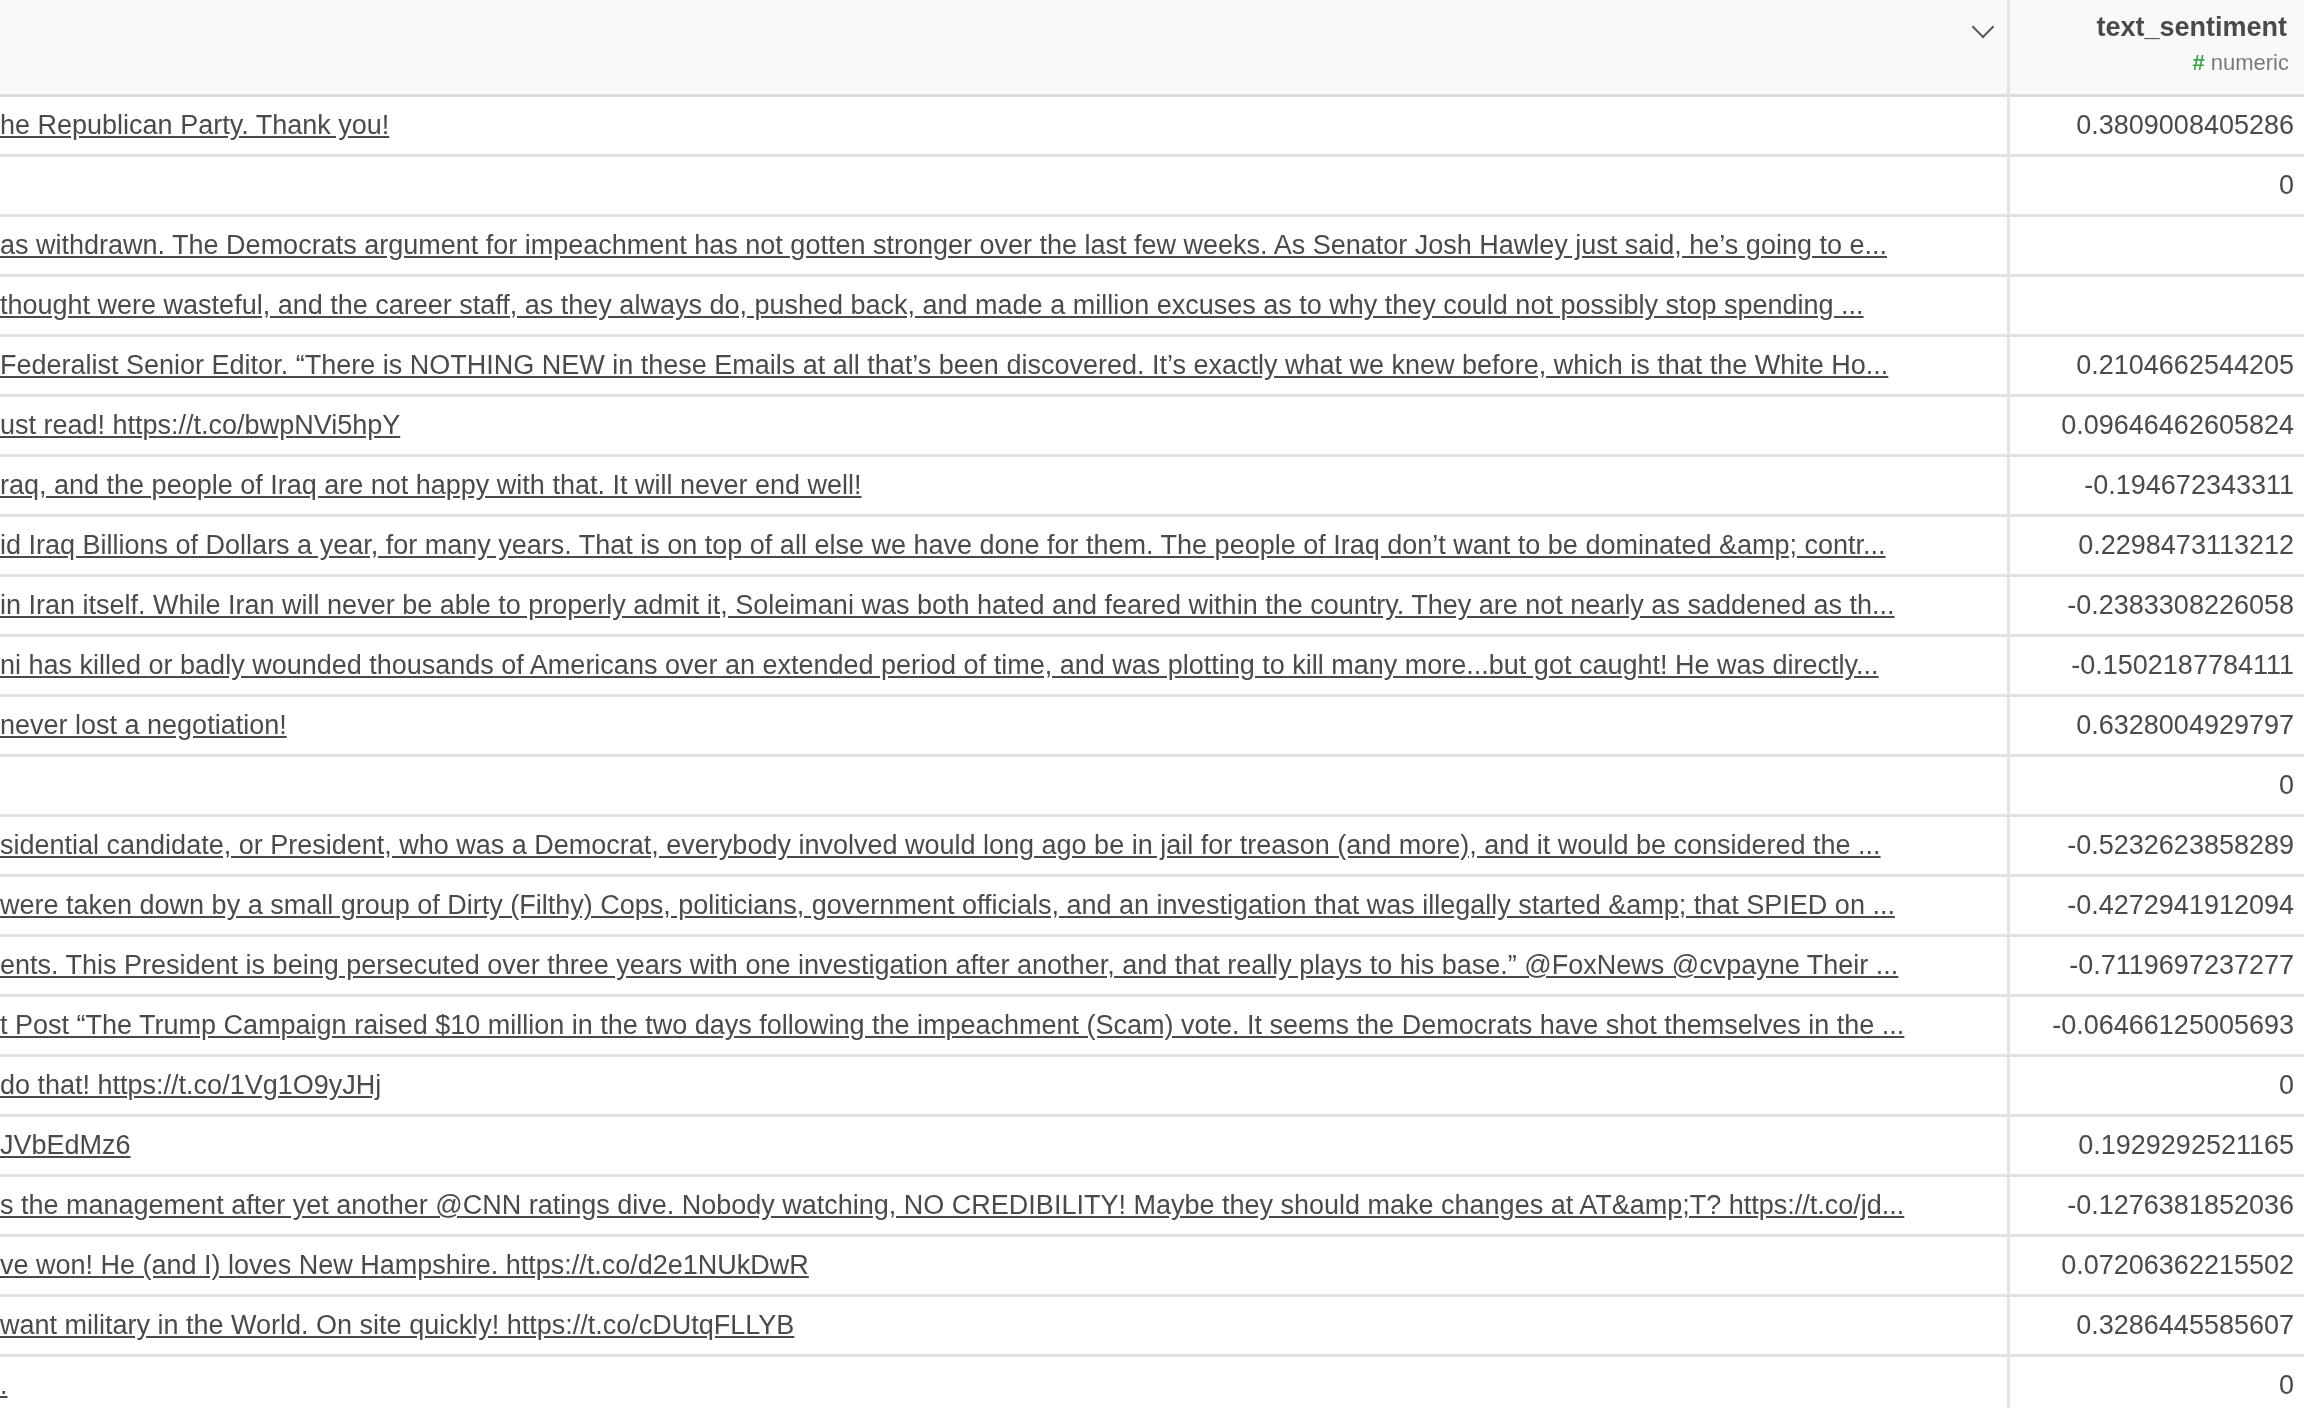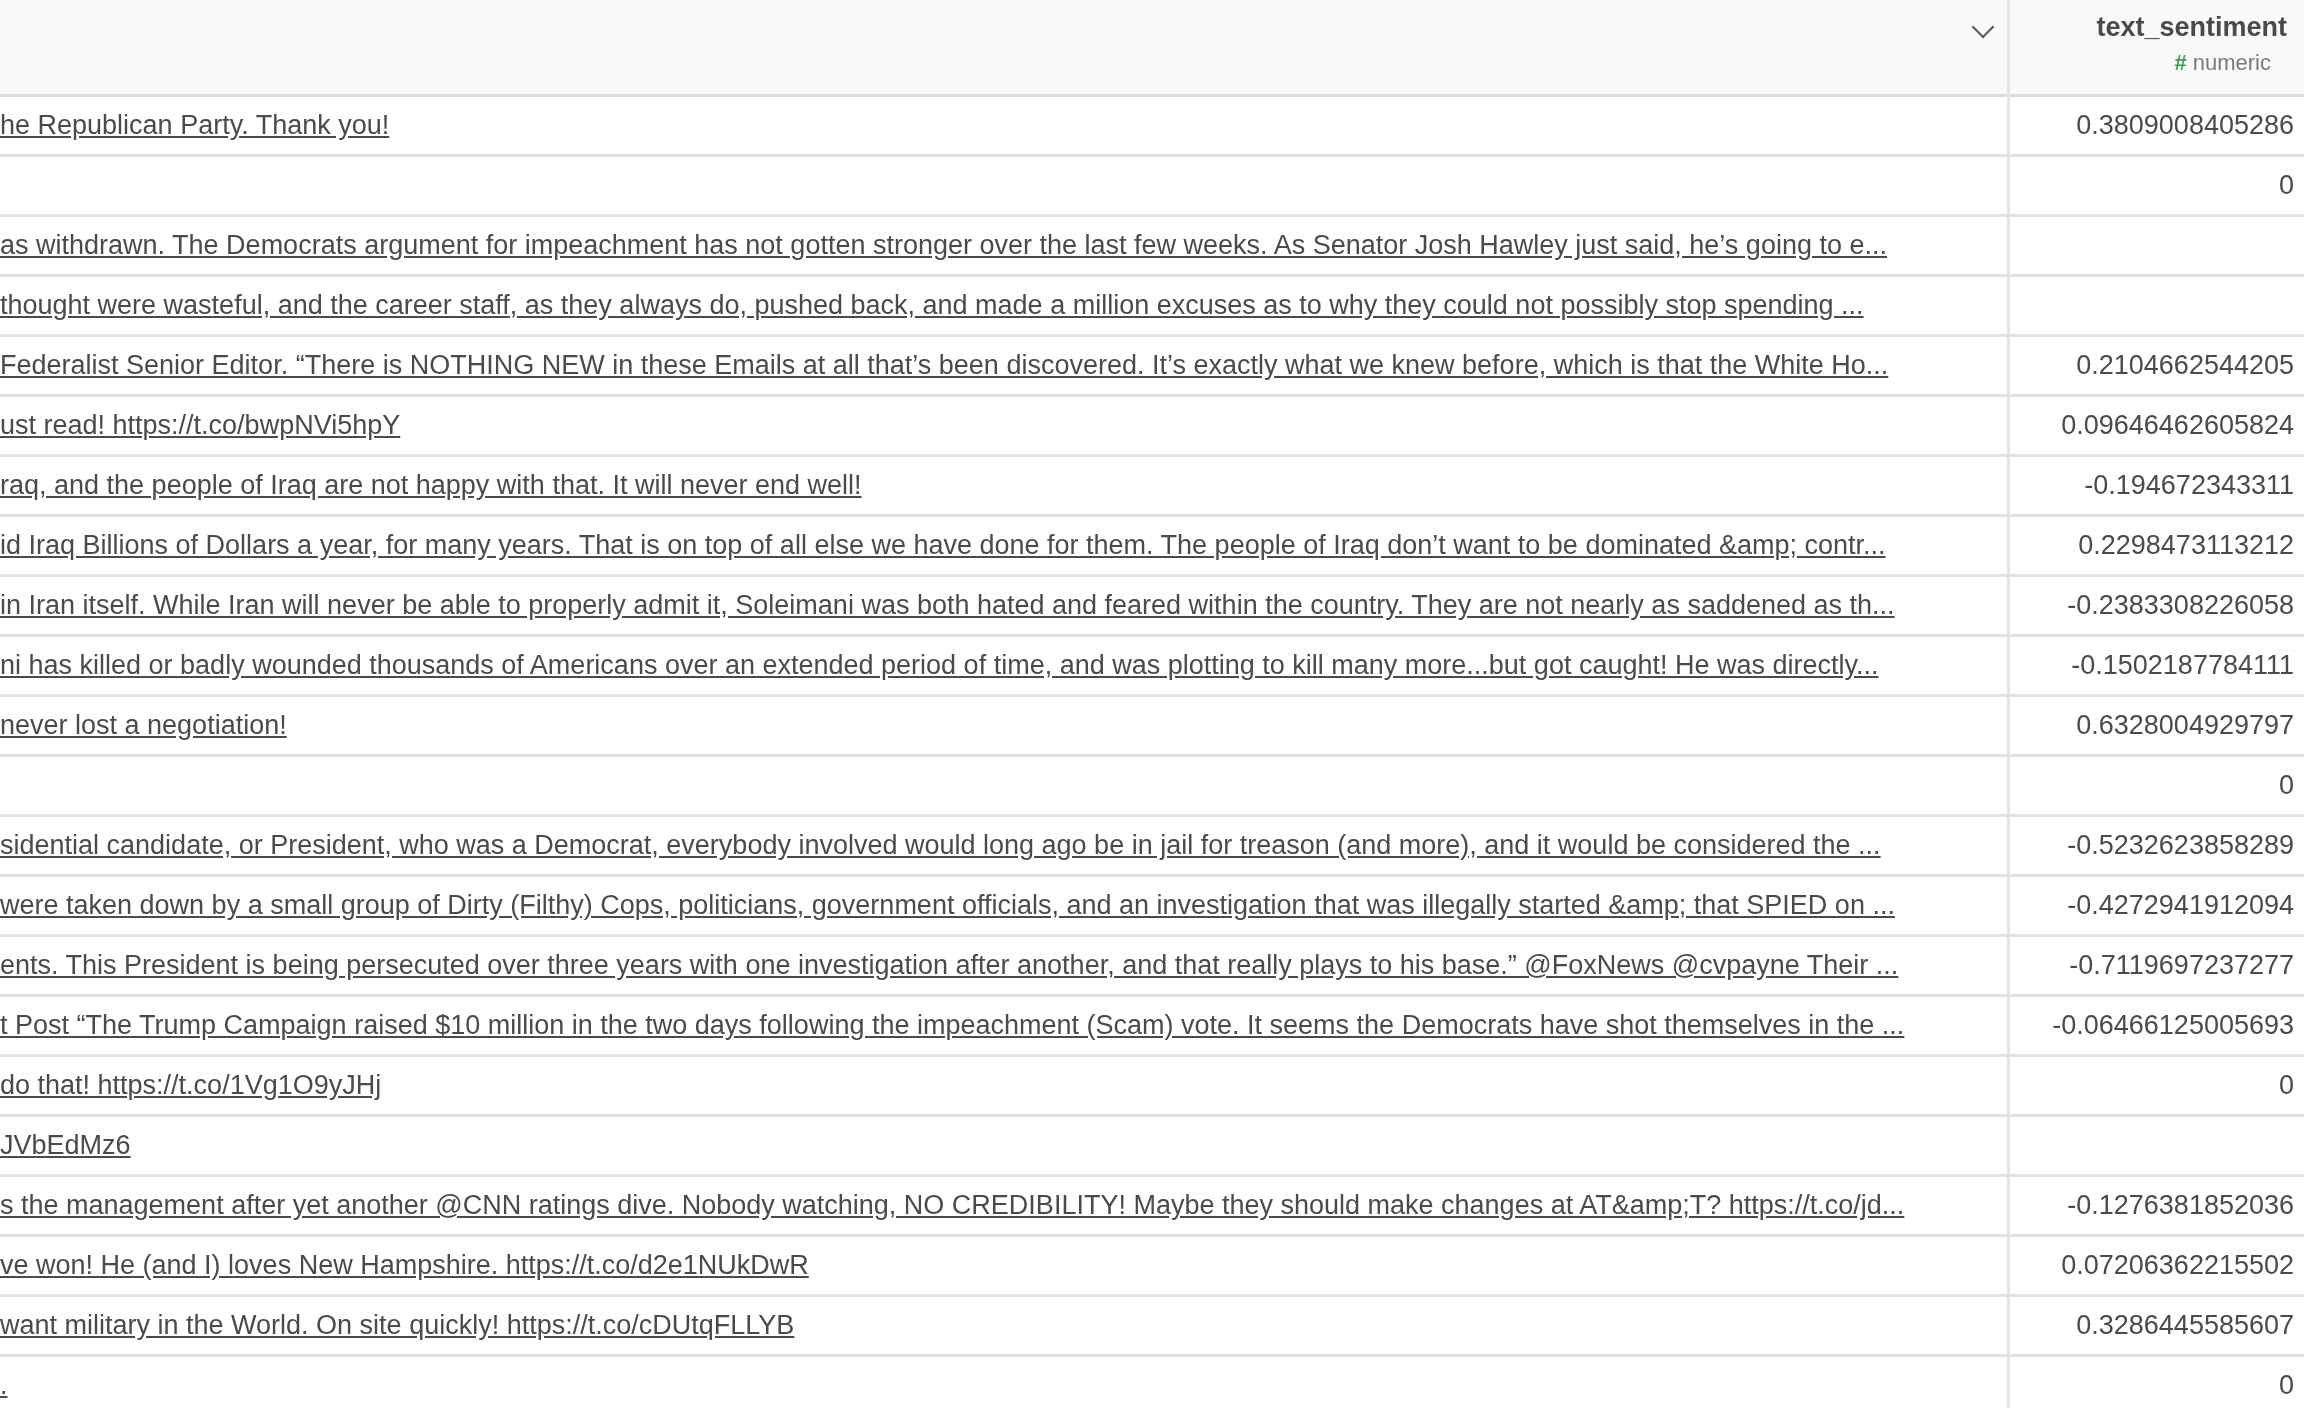--- a/index.html
+++ b/index.html
@@ -23,21 +23,21 @@
     border-right: 2.5px solid #555; border-bottom: 2.5px solid #555;
     transform: rotate(45deg);
   }
   .chev-text { left: 1975px; top: 19px; }
   .chev-num { left: 266px; top: 19px; }
   .col-name {
     position: absolute; right: 40px; top: 12px;
     font-size: 27px; font-weight: bold; color: #4a4a4a; white-space: nowrap;
   }
   .col-type {
-    position: absolute; right: 56px; top: 50px;
+    position: absolute; right: 38px; top: 50px;
     font-size: 22px; color: #7a7a7a; white-space: nowrap;
   }
   .col-type .hash { color: #3fa34d; font-weight: bold; margin-right: 6px; }
   .rows { position: absolute; left: 0; top: 97px; width: 2304px; }
   .row {
     position: relative; height: 57px; border-bottom: 3px solid #e2e2e2;
   }
   .cell-text {
     position: absolute; left: 0; top: 0; width: 1984px; height: 57px;
     line-height: 57px; font-size: 27px; white-space: nowrap; overflow: hidden;
@@ -129,20 +129,21 @@
     <div class="row">
         <span class="cell-text">t Post “The Trump Campaign raised $10 million in the two days following the impeachment (Scam) vote. It seems the Democrats have shot themselves in the ...</span>
         <span class="cell-num">-0.06466125005693</span>
       </div>
     <div class="row">
         <span class="cell-text">do that! https://t.co/1Vg1O9yJHj</span>
         <span class="cell-num">0</span>
       </div>
     <div class="row">
         <span class="cell-text">JVbEdMz6</span>
+        <span class="cell-num">0.1929292521165</span>
       </div>
     <div class="row">
         <span class="cell-text">s the management after yet another @CNN ratings dive. Nobody watching, NO CREDIBILITY! Maybe they should make changes at AT&amp;amp;T? https://t.co/jd...</span>
         <span class="cell-num">-0.1276381852036</span>
       </div>
     <div class="row">
         <span class="cell-text">ve won! He (and I) loves New Hampshire. https://t.co/d2e1NUkDwR</span>
         <span class="cell-num">0.07206362215502</span>
       </div>
     <div class="row">

